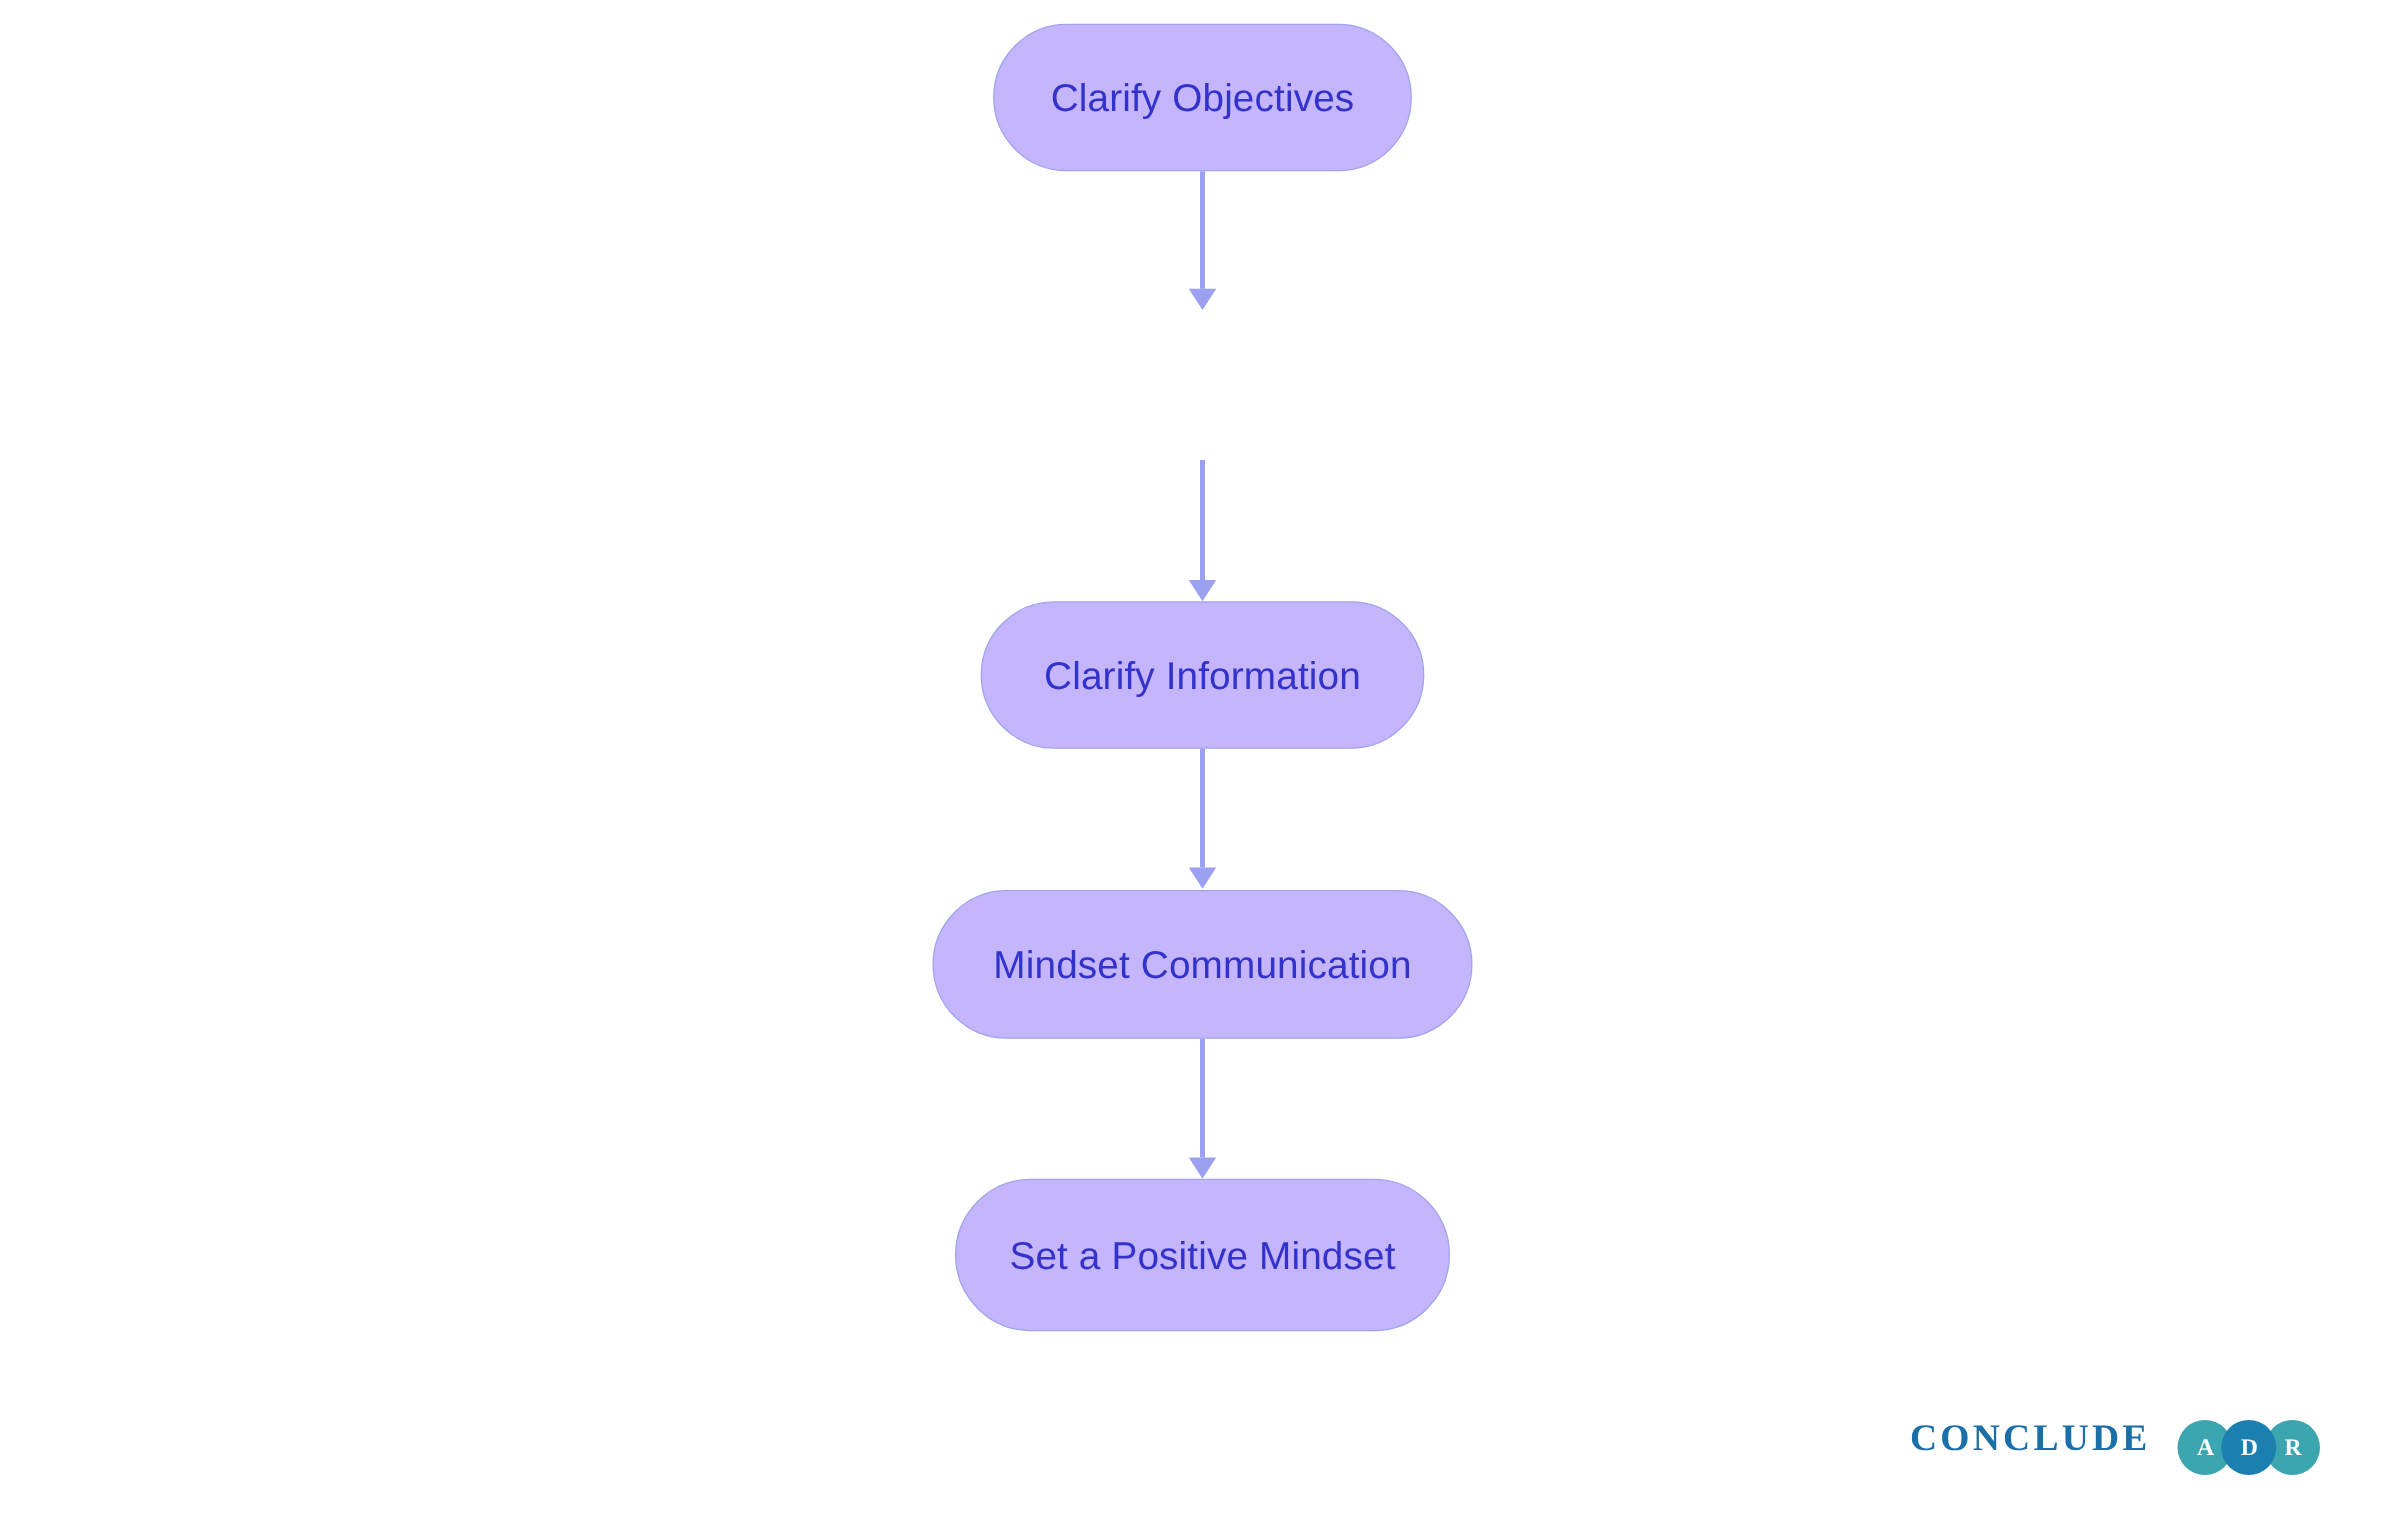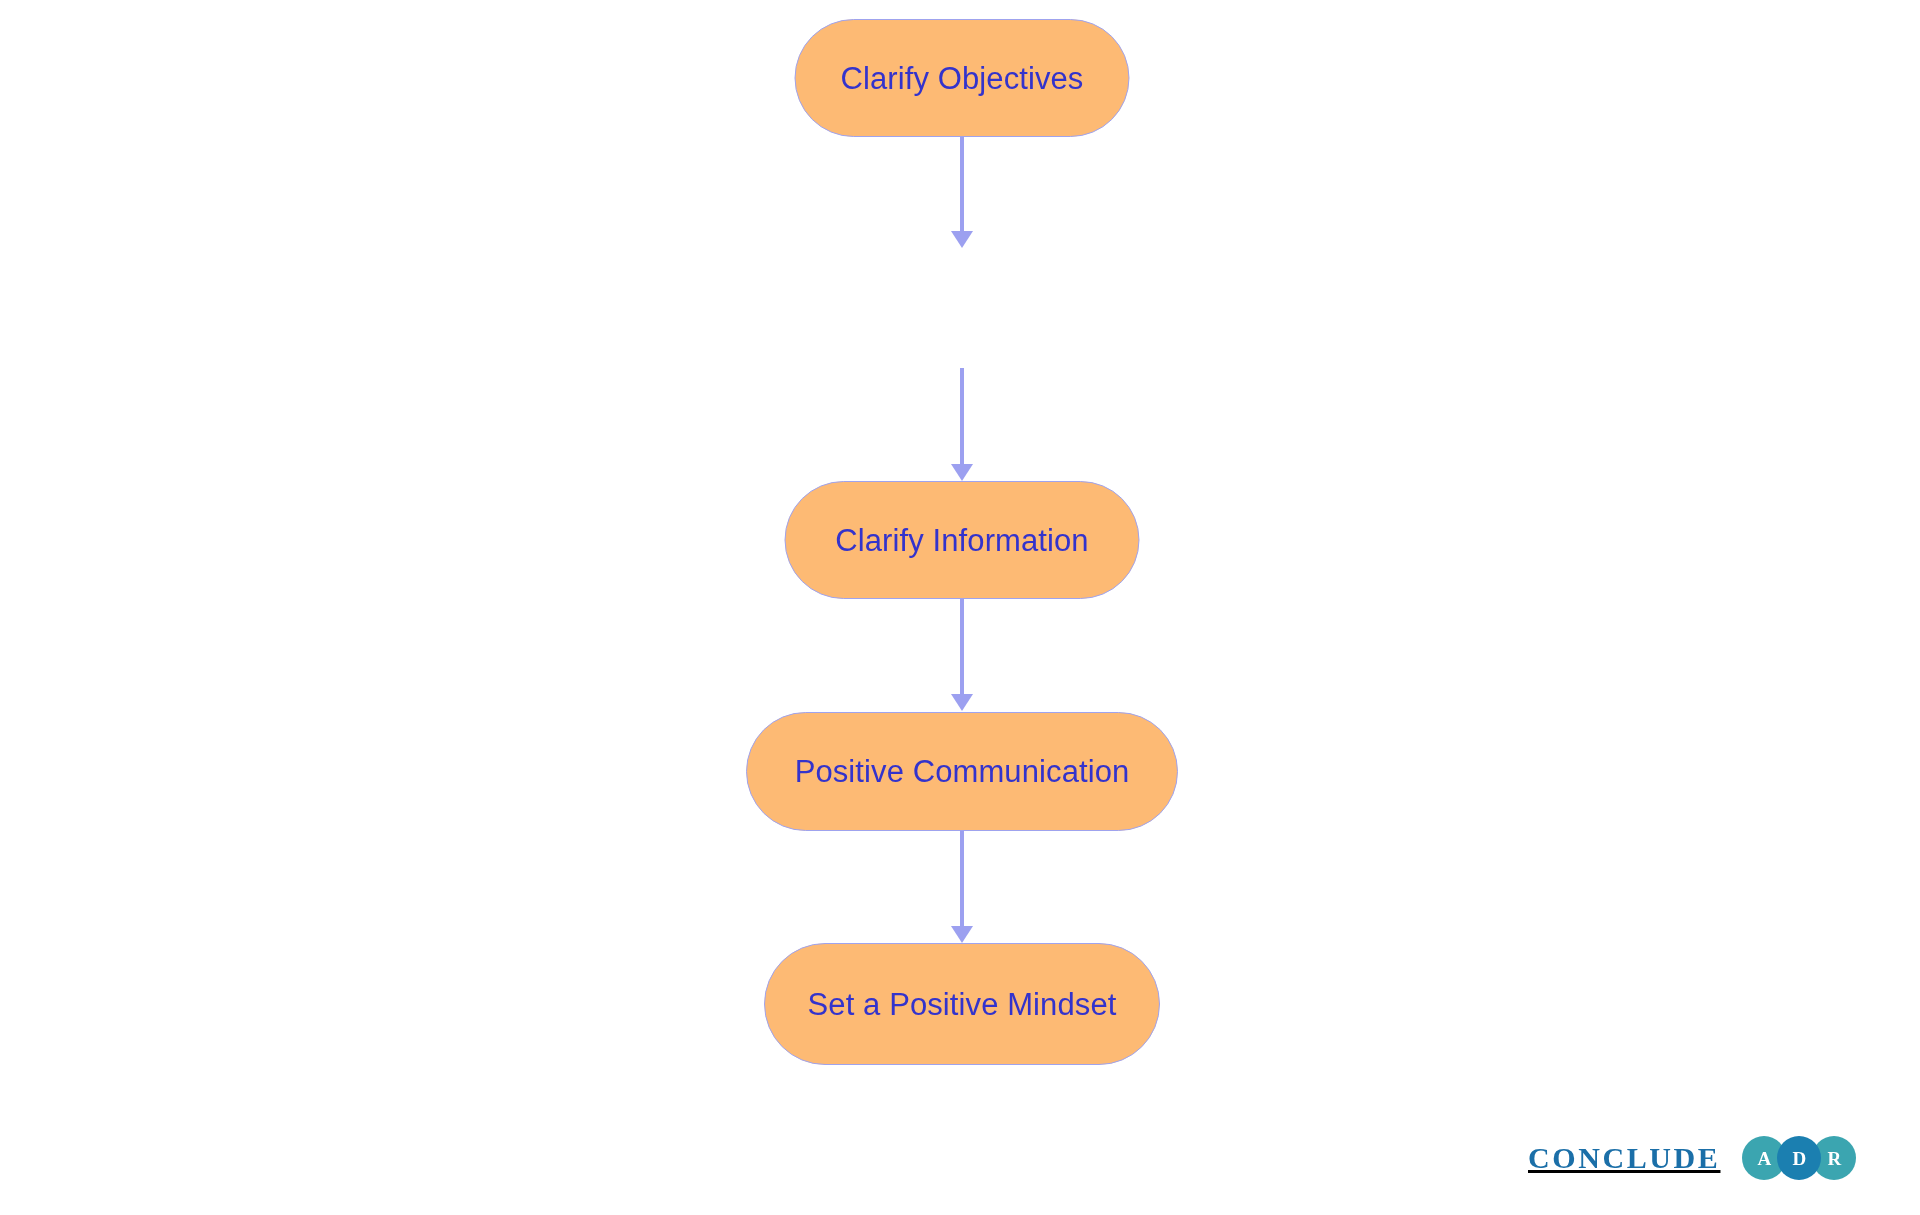--- a/index.html
+++ b/index.html
@@ -24,21 +24,21 @@
     height: 1215px;
   }
 
   
   .node {
     position: absolute;
     display: flex;
     align-items: center;
     justify-content: center;
     box-sizing: border-box;
-    background: #fdba74;
+    background: #c4b5fd;
     border: 1.6px solid #9fa3ee;
     border-radius: 999px;
     transform: translateX(-50%);
     z-index: 3;
   }
   .node-label {
     color: #3333cc;
     font-family: "Liberation Sans", sans-serif;
     font-size: 31px;
     font-weight: 400;
@@ -71,24 +71,22 @@
     height: 0;
     border-left: 11px solid transparent;
     border-right: 11px solid transparent;
     border-top: 17px solid #9ca0f0;
   }
 
   
   #brand-logo {
     position: absolute;
     display: flex;
-    align-items: center;
     gap: 22px;
     z-index: 5;
-    text-decoration: underline;
   }
   .brand-wordmark {
     font-family: "Liberation Serif", serif;
     font-weight: 700;
     font-size: 30px;
     letter-spacing: 2.6px;
     color: #1b6fa8;
     line-height: 1;
     white-space: nowrap;
     user-select: none;
@@ -146,21 +144,21 @@
   <div class="node" style="left:962px; top:19px; width:335px; height:118px;">
     <span class="node-label">Clarify Objectives</span>
   </div>
 
 
   <div class="node" style="left:962px; top:481px; width:355px; height:118px;">
     <span class="node-label">Clarify Information</span>
   </div>
 
   <div class="node" style="left:962px; top:712px; width:432px; height:119px;">
-    <span class="node-label">Positive Communication</span>
+    <span class="node-label">Mindset Communication</span>
   </div>
 
   <div class="node" style="left:962px; top:943px; width:396px; height:122px;">
     <span class="node-label">Set a Positive Mindset</span>
   </div>
 
 </div>
 
 <div id="brand-logo" style="left:1528px; top:1136px;">
   <span class="brand-wordmark">CONCLUDE</span>

